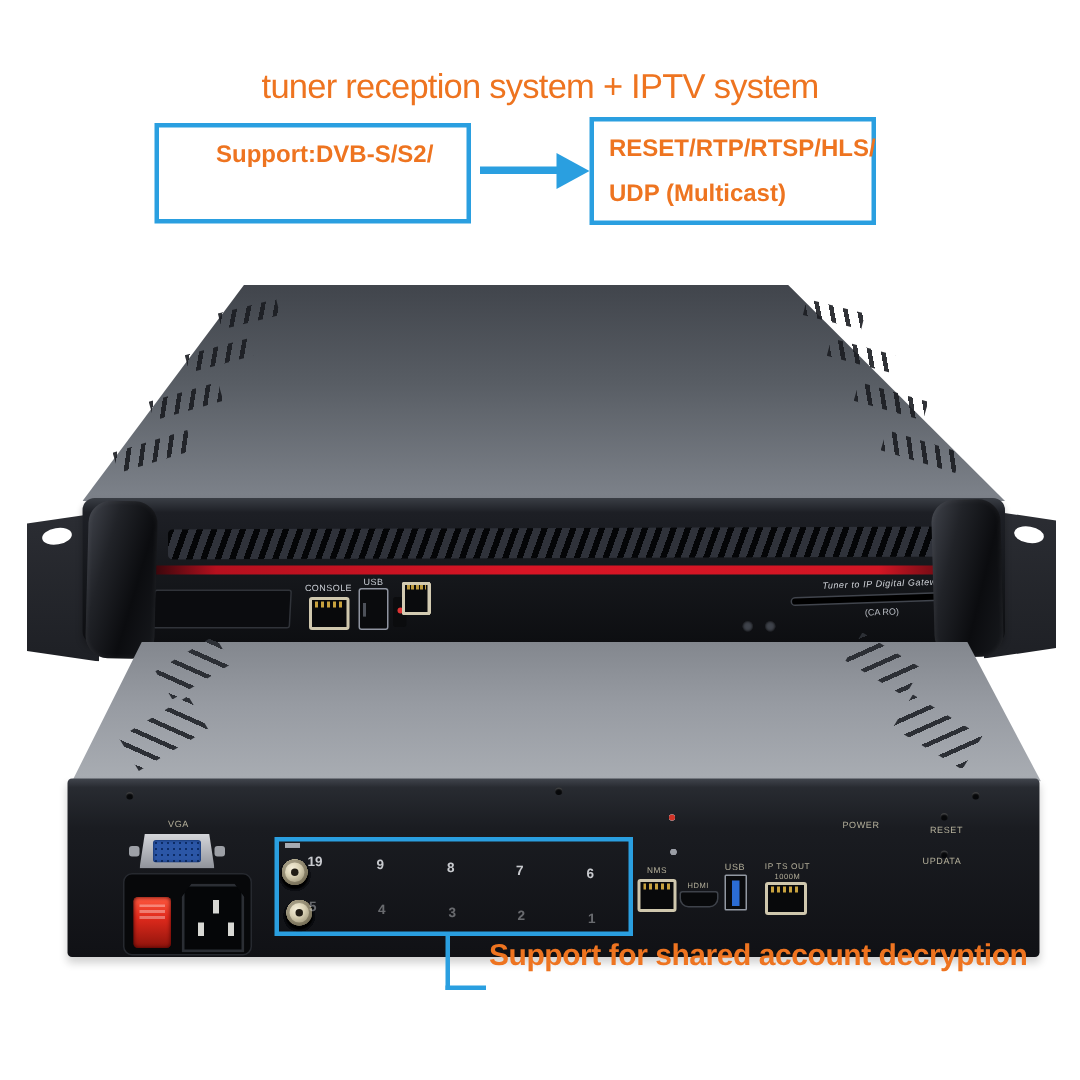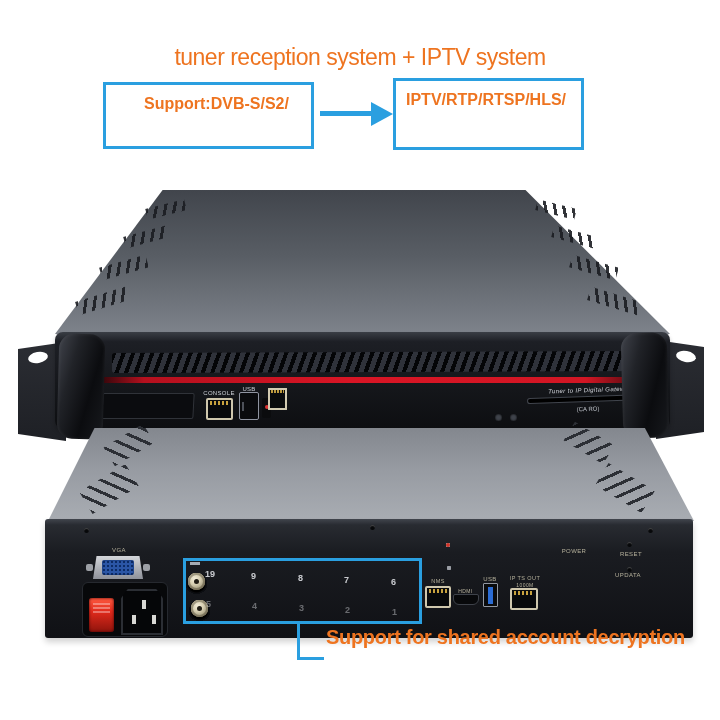--- a/index.html
+++ b/index.html
@@ -179,21 +179,22 @@
 <div id="stage">
 
   <div class="title">tuner reception system + IPTV system</div>
 
   <div class="abox box-left">
     <span class="l1">Support:DVB-S/S2/</span>
   </div>
   <div class="arrow-body"></div>
   <div class="arrow-head"></div>
   <div class="abox box-right">
-    <span class="l1">IPTV/RTP/RTSP/HLS/</span>
+    <span class="l1">RESET/RTP/RTSP/HLS/</span>
+    <span class="l2">UDP (Multicast)</span>
   </div>
 
   <div class="p1-top"></div>
   <div class="p1vent v1"></div>
   <div class="p1vent v2"></div>
   <div class="p1vent v3"></div>
   <div class="p1vent v4"></div>
   <div class="p1vent r v5"></div>
   <div class="p1vent r v6"></div>
   <div class="p1vent r v7"></div>

